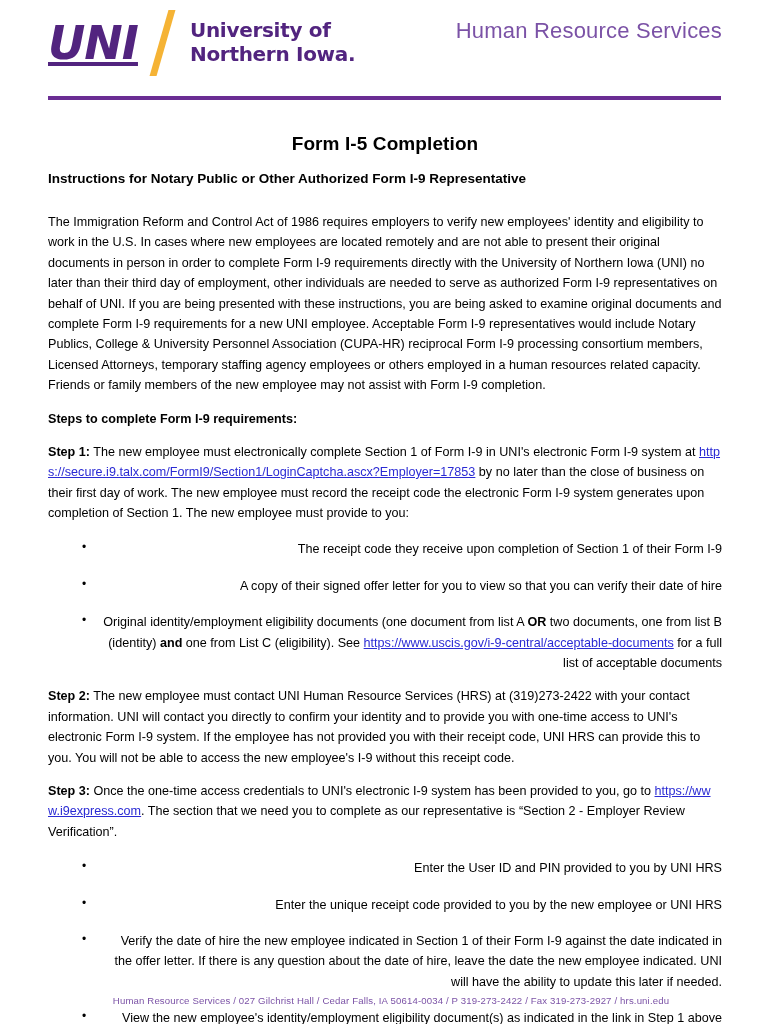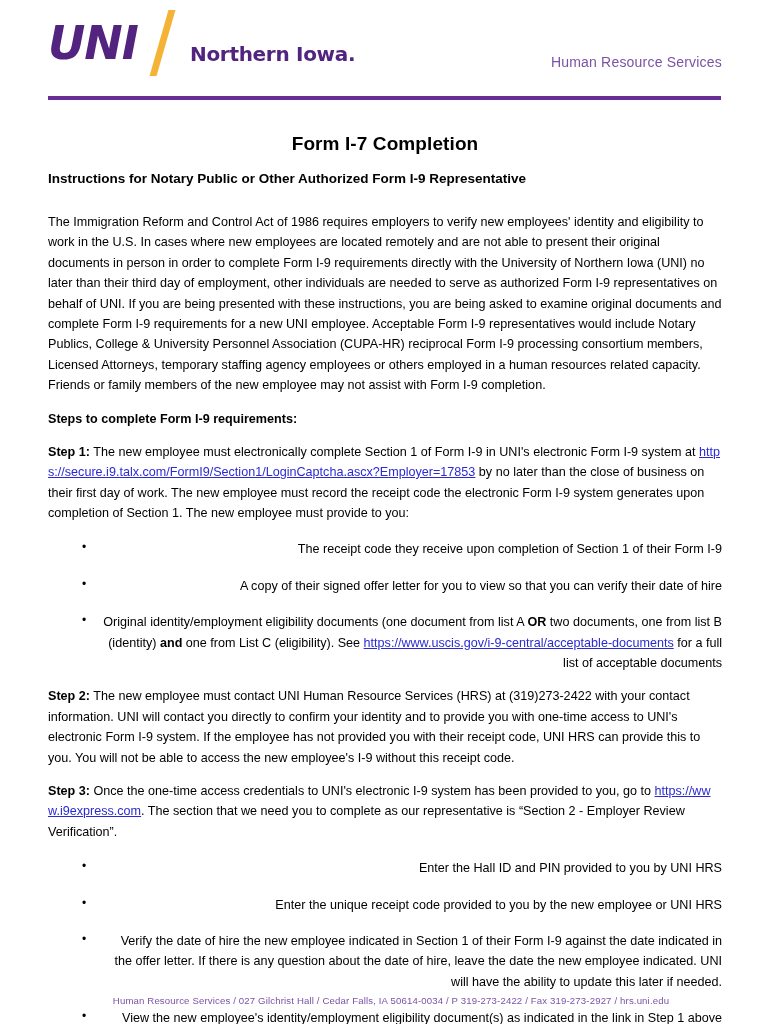--- a/index.html
+++ b/index.html
@@ -38,20 +38,21 @@
   }
   .wordmark {
     font-family: "DejaVu Sans", sans-serif;
     font-size: 46px;
     font-weight: bold;
     font-style: italic;
     letter-spacing: -1px;
     color: #52247F;
     line-height: 1;
     padding-right: 2px;
+    text-decoration: underline;
   }
   .slash {
     width: 34px;
     height: 62px;
     position: relative;
     margin: 0 2px 0 6px;
   }
   .slash::before {
     content: "";
     position: absolute;
@@ -65,23 +66,23 @@
   .univ-name {
     font-family: "DejaVu Sans", sans-serif;
     font-size: 20px;
     font-weight: bold;
     color: #52247F;
     line-height: 1.18;
     letter-spacing: -0.3px;
     padding-left: 8px;
   }
   .hrs-title {
-    font-size: 14px;
+    font-size: 22px;
     color: #7B52A6;
-    padding-top: 54px;
+    padding-top: 18px;
     letter-spacing: 0.2px;
     white-space: nowrap;
   }
   .rule {
     height: 4px;
     background: #6A2D93;
     margin: 8px 0 0 0;
     width: 673px;
   }
 
@@ -155,30 +156,30 @@
 </head>
 <body>
 
 <div class="page">
 
   <div class="header">
     <div class="brand">
       <span class="wordmark">UNI</span>
       <span class="slash"></span>
       <span class="univ-name">
-        <br>
+        <span>University of</span><br>
         <span>Northern Iowa.</span>
       </span>
     </div>
     <div class="hrs-title">Human Resource Services</div>
   </div>
 
   <div class="rule"></div>
 
-  <h1 class="doc-title">Form I-7 Completion</h1>
+  <h1 class="doc-title">Form I-5 Completion</h1>
   <h2 class="doc-subtitle">Instructions for Notary Public or Other Authorized Form I-9 Representative</h2>
 
   <div class="body-wrap">
 
     <p>The Immigration Reform and Control Act of 1986 requires employers to verify new employees' identity and eligibility to work in the U.S.  In cases where new employees are located remotely and are not able to present their original documents in person in order to complete Form I-9 requirements directly with the University of Northern Iowa (UNI) no later than their third day of employment, other individuals are needed to serve as authorized Form I-9 representatives on behalf of UNI.  If you are being presented with these instructions, you are being asked to examine original documents and complete Form I-9 requirements for a new UNI employee.  Acceptable Form I-9 representatives would include Notary Publics, College &amp; University Personnel Association (CUPA-HR) reciprocal Form I-9 processing consortium members, Licensed Attorneys, temporary staffing agency employees or others employed in a human resources related capacity.  Friends or family members of the new employee may not assist with Form I-9 completion.</p>
 
     <p class="section-head">Steps to complete Form I-9 requirements:</p>
 
     <p><span class="bold">Step 1:</span><span> The new employee must electronically complete Section 1 of Form I-9 in UNI's electronic Form I-9 system at </span><a class="link" href="#">https://secure.i9.talx.com/FormI9/Section1/LoginCaptcha.ascx?Employer=17853</a><span> by no later than the close of business on their first day of work.  The new employee must record the receipt code the electronic Form I-9 system generates upon completion of Section 1.  The new employee must provide to you:</span></p>
 
@@ -186,21 +187,21 @@
       <li><span>The receipt code they receive upon completion of Section 1 of their Form I-9</span></li>
       <li><span>A copy of their signed offer letter for you to view so that you can verify their date of hire</span></li>
       <li><span>Original identity/employment eligibility documents (one document from list A </span><span class="bold">OR</span><span> two documents, one from list B (identity) </span><span class="bold">and</span><span> one from List C (eligibility).  See </span><a class="link" href="#">https://www.uscis.gov/i-9-central/acceptable-documents</a><span> for a full list of acceptable documents</span></li>
     </ul>
 
     <p><span class="bold">Step 2:</span><span> The new employee must contact UNI Human Resource Services (HRS) at (319)273-2422 with your contact information.  UNI will contact you directly to confirm your identity and to provide you with one-time access to UNI's electronic Form I-9 system.  If the employee has not provided you with their receipt code, UNI HRS can provide this to you.  You will not be able to access the new employee's I-9 without this receipt code.</span></p>
 
     <p class="tight"><span class="bold">Step 3:</span><span> Once the one-time access credentials to UNI's electronic I-9 system has been provided to you, go to </span><a class="link" href="#">https://www.i9express.com</a><span>.  The section that we need you to complete as our representative is “Section 2 - Employer Review Verification”.</span></p>
 
     <ul>
-      <li><span>Enter the Hall ID and PIN provided to you by UNI HRS</span></li>
+      <li><span>Enter the User ID and PIN provided to you by UNI HRS</span></li>
       <li><span>Enter the unique receipt code provided to you by the new employee or UNI HRS</span></li>
       <li><span>Verify the date of hire the new employee indicated in Section 1 of their Form I-9 against the date indicated in the offer letter.  If there is any question about the date of hire, leave the date the new employee indicated.  UNI will have the ability to update this later if needed.</span></li>
       <li><span>View the new employee's identity/employment eligibility document(s) as indicated in the link in Step 1 above and complete section 2 of the Form I-9.  You may only view only original documents; faxes, photocopies, and laminated social security cards are unacceptable documents.  For more questions on examining documents, please visit </span><a class="link" href="#">https://www.uscis.gov/i-9-central/acceptable-documents/examining-documents</a><span>.</span></li>
     </ul>
 
   </div>
 
   <div class="footer">Human Resource Services  /  027 Gilchrist Hall  /  Cedar Falls, IA 50614-0034  /  P 319-273-2422  /  Fax 319-273-2927  /  hrs.uni.edu</div>
 
 </div>

